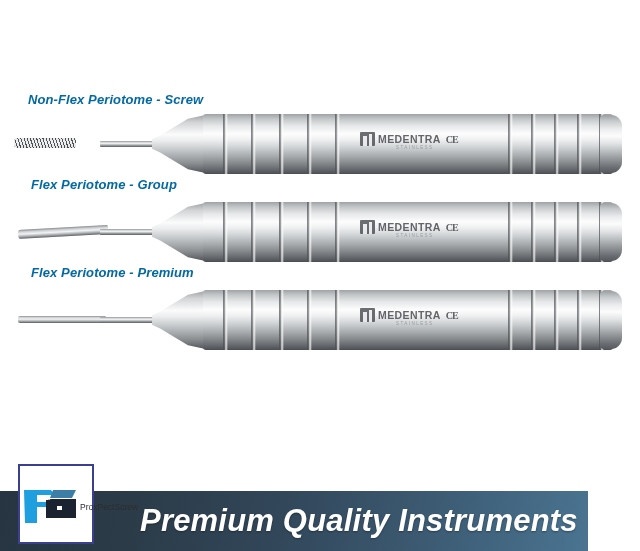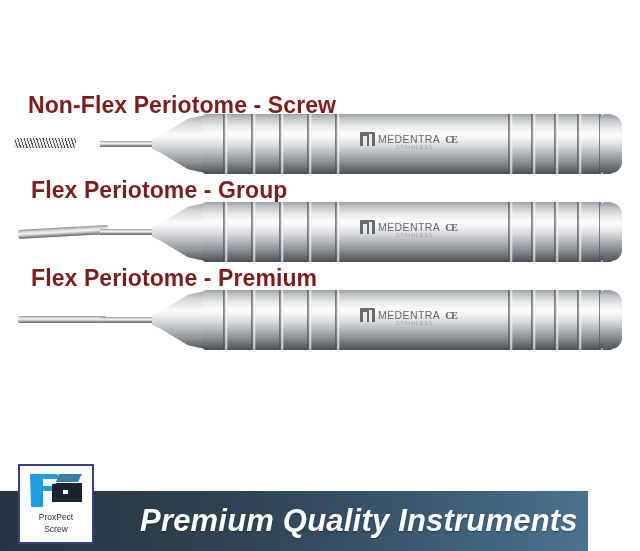--- a/index.html
+++ b/index.html
@@ -13,24 +13,25 @@
     height: 551px;
     background: #ffffff;
     overflow: hidden;
     font-family: "Liberation Sans", sans-serif;
   }
 
   
   .prod-label {
     position: absolute;
     font-family: "Liberation Sans", sans-serif;
+    font-style: italic;
     font-weight: bold;
-    font-size: 23px;
+    font-size: 13px;
     letter-spacing: 0.1px;
-    color: #7f1d1d;
+    color: #0369a1;
     white-space: nowrap;
   }
   .lbl-1 { left: 28px; top: 92px; }
   .lbl-2 { left: 31px; top: 177px; }
   .lbl-3 { left: 31px; top: 265px; }
 
   
   .instrument {
     position: absolute;
     left: 0;
@@ -195,21 +196,21 @@
   .brand-mark::after {
     content: "";
     position: absolute;
     left: 9px; top: 2px;
     width: 3px; height: 12px;
     background: #e9eaeb;
   }
   .brand-name {
     font-family: "Liberation Sans", sans-serif;
     font-size: 10.5px;
-    font-weight: normal;
+    font-weight: bold;
     letter-spacing: 0.4px;
     color: #44474b;
     line-height: 1;
   }
   .brand-sub {
     position: absolute;
     left: 18px;
     top: 11px;
     font-family: "Liberation Sans", sans-serif;
     font-size: 4.6px;
@@ -256,21 +257,21 @@
   .logo-box {
     position: absolute;
     left: 18px;
     top: 464px;
     width: 76px;
     height: 80px;
     background: #ffffff;
     border: 2px solid #3b3f8f;
     box-sizing: border-box;
     display: flex;
-    flex-direction: column;
+    flex-direction: row;
     align-items: center;
     justify-content: flex-start;
     padding-top: 5px;
   }
   .logo-mark {
     width: 60px;
     height: 40px;
     position: relative;
   }
   .logo-text {

